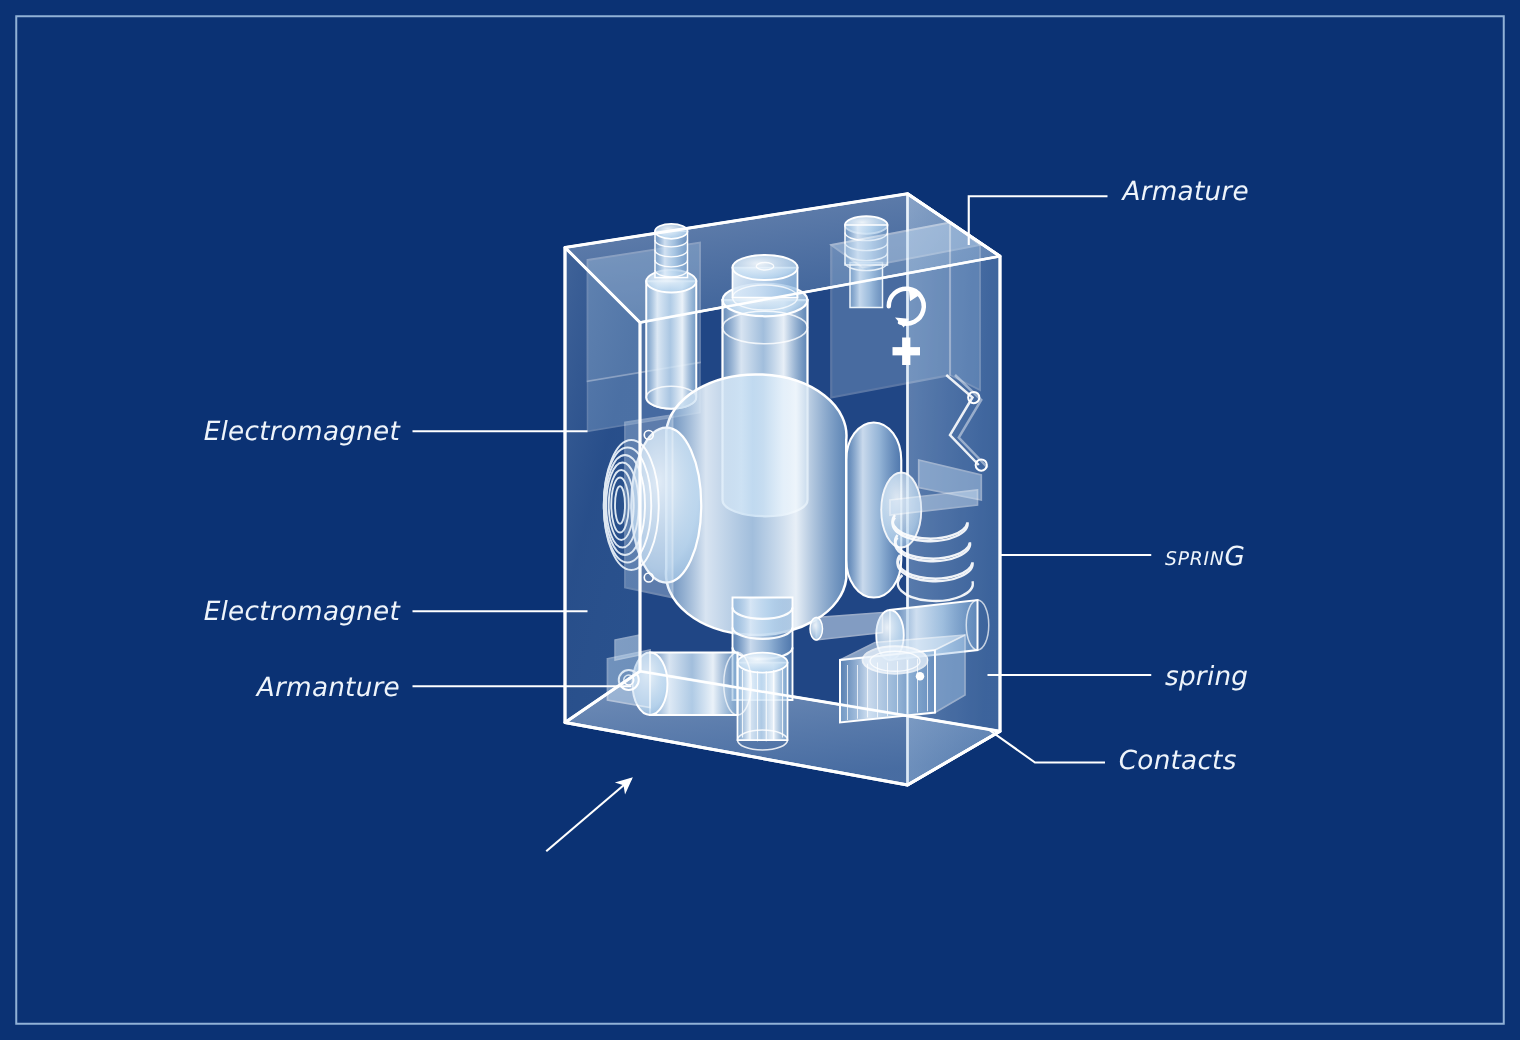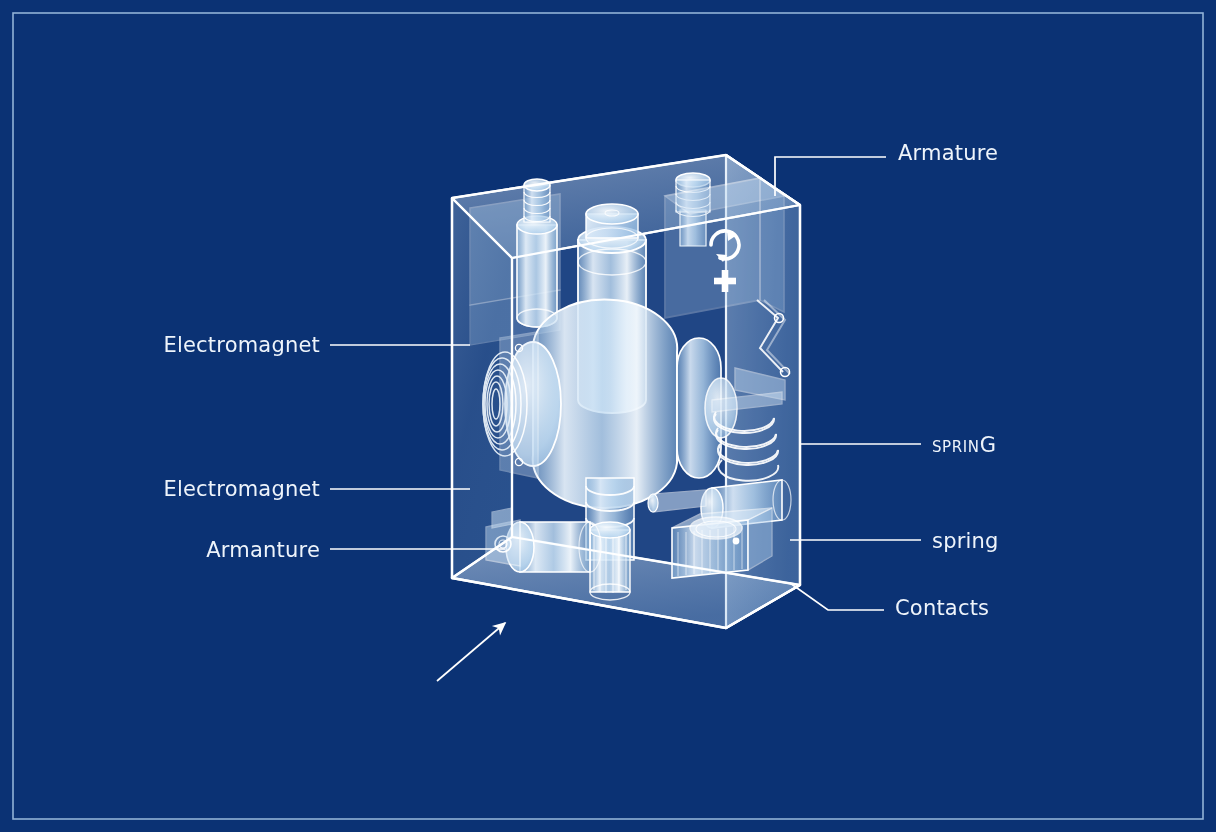--- a/index.html
+++ b/index.html
@@ -14,20 +14,21 @@
     overflow: hidden;
     font-family: "DejaVu Sans", "Liberation Sans", sans-serif;
     position: relative;
   }
   #stage {
     position: absolute;
     inset: 0;
     width: 1216px;
     height: 832px;
     background: #0b3274;
+    font-style: italic;
   }
   #stage svg {
     position: absolute;
     top: 0;
     left: 0;
     display: block;
   }
   .lbl {
     font-family: "DejaVu Sans", "Liberation Sans", sans-serif;
     font-size: 21px;

